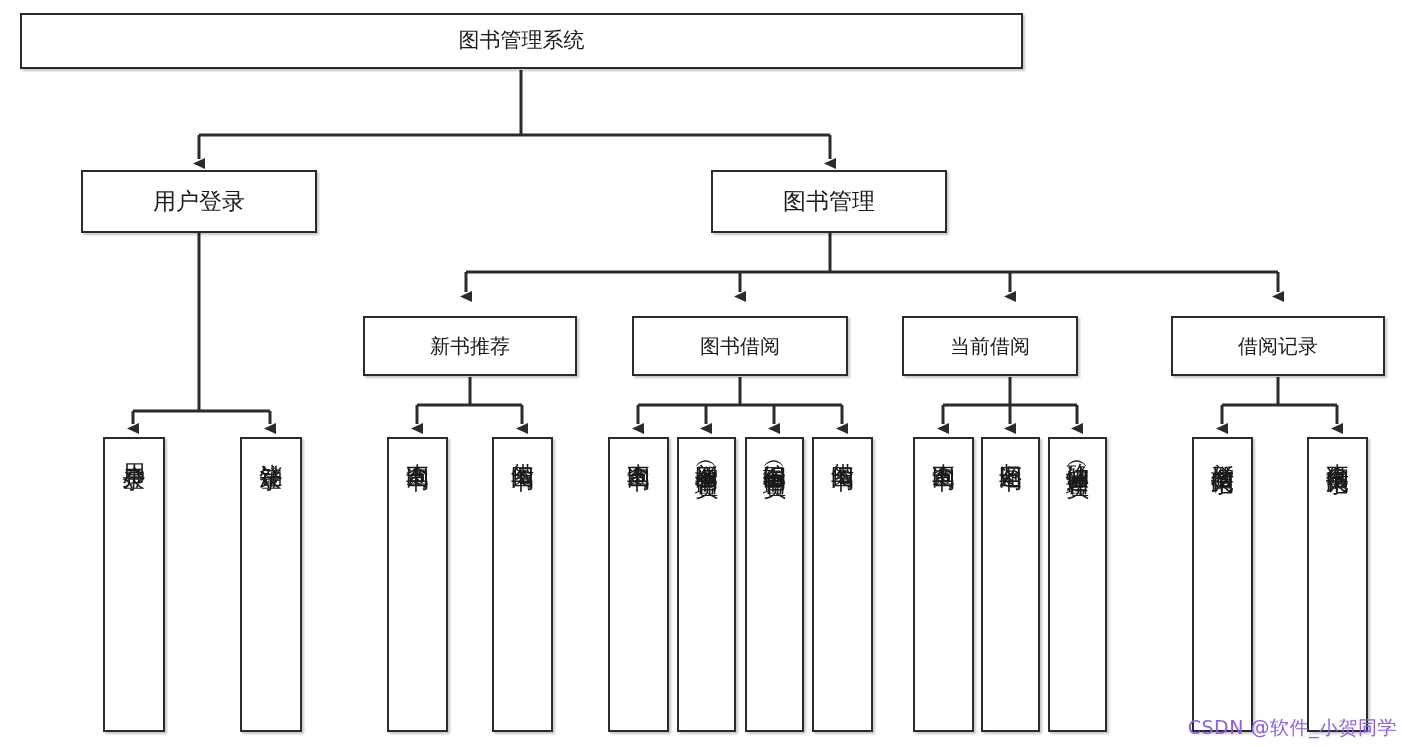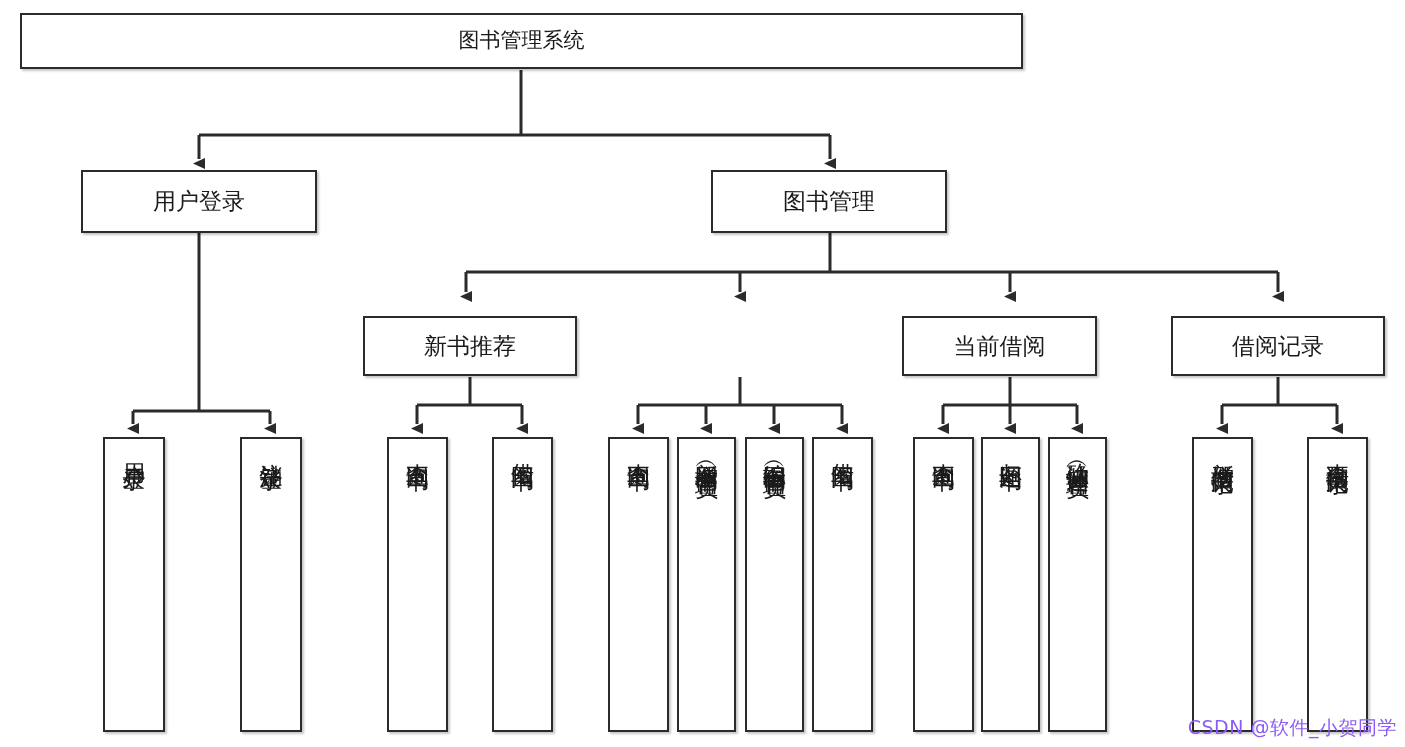--- a/index.html
+++ b/index.html
@@ -42,21 +42,21 @@
   .node .label {
     color: #1a1a1a;
     line-height: 1.14;
     text-align: center;
     white-space: nowrap;
   }
   
   .node.root .label   { font-size: 21px; }
   
   .node.lvl2 .label   { font-size: 23px; }
-  .node.lvl3 .label   { font-size: 23px; }
+  .node.lvl3 .label   { font-size: 20px; }
   
   .node.leaf {
     align-items: flex-start;
     justify-content: center;
     padding-top: 6px;
   }
   .node.leaf .label {
     writing-mode: vertical-rl;
     text-orientation: upright;
     font-size: 23px;
@@ -143,22 +143,25 @@
   </div>
 
   <div class="node lvl2" style="left:711px; top:170px; width:236px; height:63px;">
     <span class="label">图书管理</span>
   </div>
 
   <div class="node lvl3" style="left:363px; top:316px; width:214px; height:60px;">
     <span class="label">新书推荐</span>
   </div>
 
-
-  <div class="node lvl3" style="left:902px; top:316px; width:195px; height:60px;">
+  <div class="node lvl3" style="left:632px; top:316px; width:216px; height:60px;">
+    <span class="label">图书借阅</span>
+  </div>
+
+  <div class="node lvl3" style="left:902px; top:316px; width:176px; height:60px;">
     <span class="label">当前借阅</span>
   </div>
 
   <div class="node lvl3" style="left:1171px; top:316px; width:214px; height:60px;justify-content:center;">
     <span class="label">借阅记录</span>
   </div>
 
   <div class="node leaf" style="left:103px; top:437px; width:62px; height:295px;">
     <span class="label">用户登录</span>
   </div>

